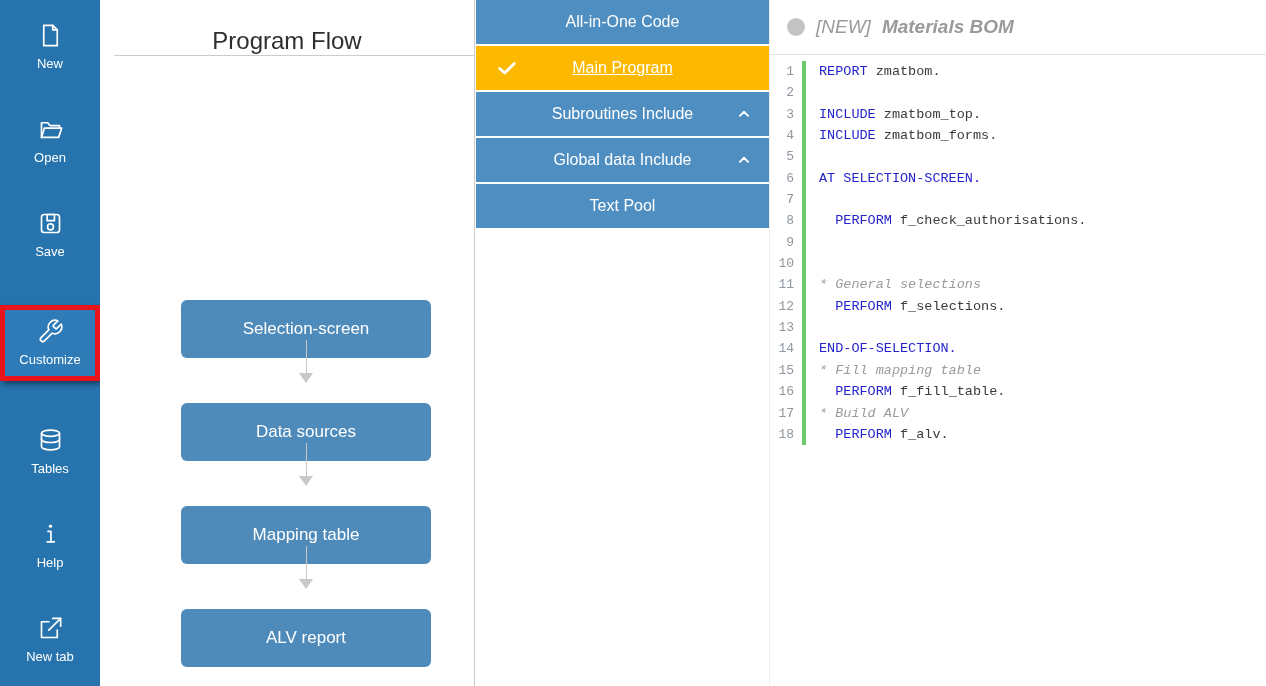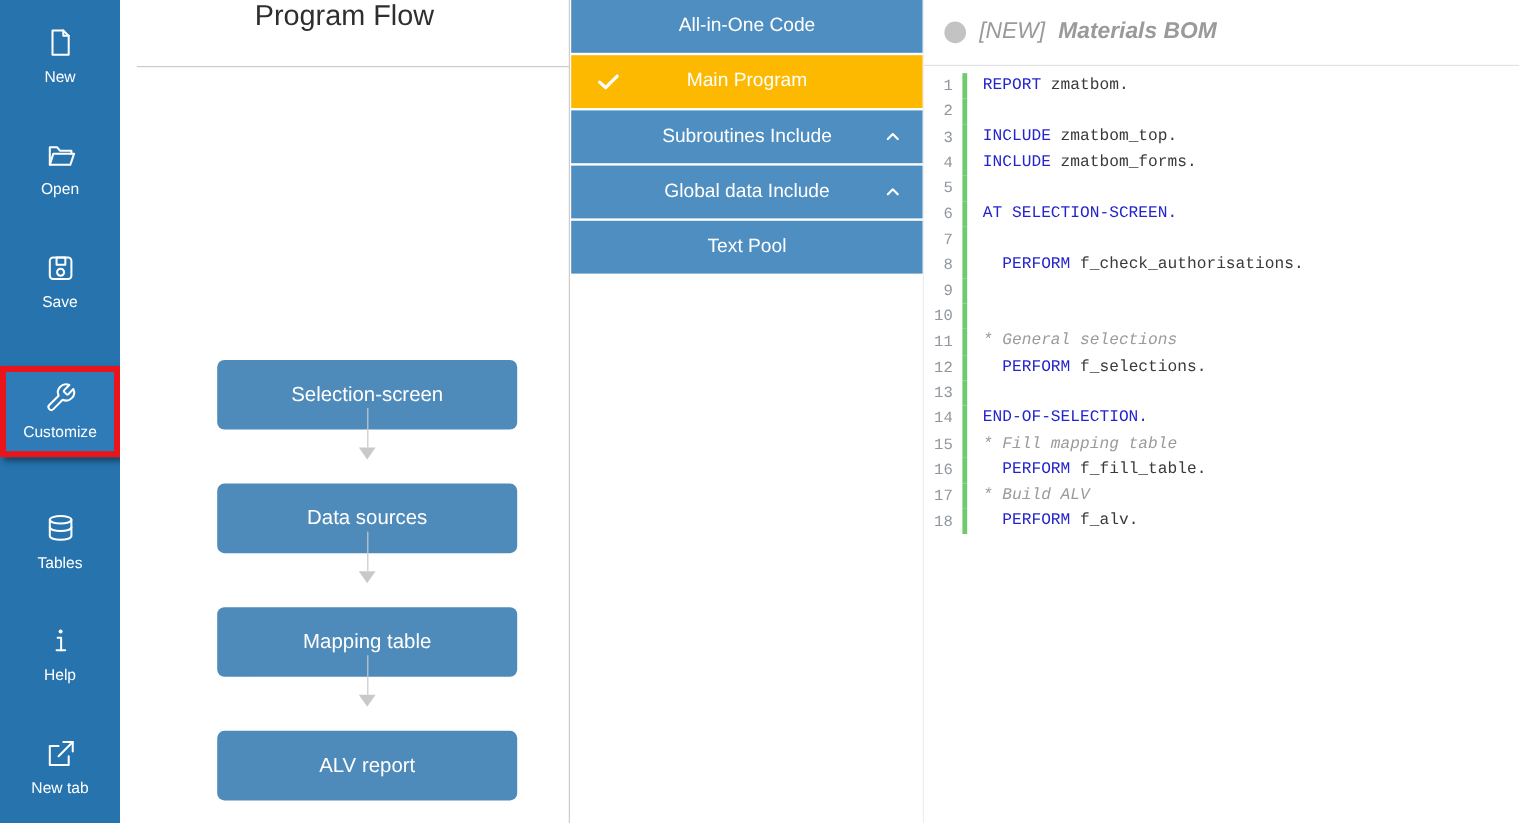--- a/index.html
+++ b/index.html
@@ -14,38 +14,38 @@
                justify-content:center; gap:7px; color:#fff; cursor:pointer; }
   .side-item .lbl { font-size:13px; color:#fff; }
   .side-item svg { width:27px; height:27px; stroke:#fff; fill:none;
                    stroke-width:1.5; stroke-linecap:round; stroke-linejoin:round; }
   .side-item.highlight { height:78px; margin:24px 0; border:5px solid #e9151b;
                          background:#2e7bb7; box-shadow:3px 3px 5px rgba(0,0,0,.45); }
 
   
   .flow-panel { position:absolute; left:100px; top:0; width:375px; height:686px;
                 background:#fff; border-right:1px solid #ccc; }
-  .pf-header { height:55px; display:flex; align-items:flex-start; justify-content:center; }
+  .pf-header { height:55px; display:flex; align-items:flex-end; justify-content:center; }
   .pf-title { font-size:24px; color:#2e2e2e; font-weight:400; }
   .pf-divider { border:none; border-top:1px solid #ccc; margin-left:14px; }
   .flow-box { position:absolute; left:81px; width:250px; height:58px; background:#4e8bba;
               border-radius:6px; color:#fff; font-size:17px; display:flex;
               align-items:center; justify-content:center; cursor:pointer;margin-top:20px; }
   .flow-arrow { position:absolute; left:198px; width:16px; }
   .flow-arrow .shaft { width:1px; margin:0 auto; background:#c9c9c9; }
   .flow-arrow .head { width:0; height:0; margin:0 auto;
                       border-left:7px solid transparent; border-right:7px solid transparent;
                       border-top:10px solid #c9c9c9; }
 
   
   .menu { position:absolute; left:476px; top:0; width:293px; }
   .menu-item { position:relative; height:44px; margin-bottom:2px; background:#4f8ec1;
                color:#fff; font-size:16px; display:flex; align-items:center;
                justify-content:center; cursor:pointer; }
-  .menu-item.selected { background:#fcb900; }
+  .menu-item.selected { background:#fcb900;text-decoration:underline; }
   .menu-item svg { stroke:#fff; fill:none; stroke-linecap:round; stroke-linejoin:round; }
   .menu-check { position:absolute; left:20px; top:11px; width:22px; height:22px; stroke-width:3; }
   .menu-chevron { position:absolute; right:16px; top:13px; width:18px; height:18px; stroke-width:2.4; }
 
   
   .editor { position:absolute; left:769px; top:0; width:497px; height:686px;
             background:#fff; border-left:1px solid #eee; }
   .ed-header { height:55px; border-bottom:1px solid #e2e2e2; display:flex;
                align-items:center; padding-left:17px; }
   .ed-dot { width:18px; height:18px; border-radius:50%; background:#c3c3c3; flex:0 0 auto; }

